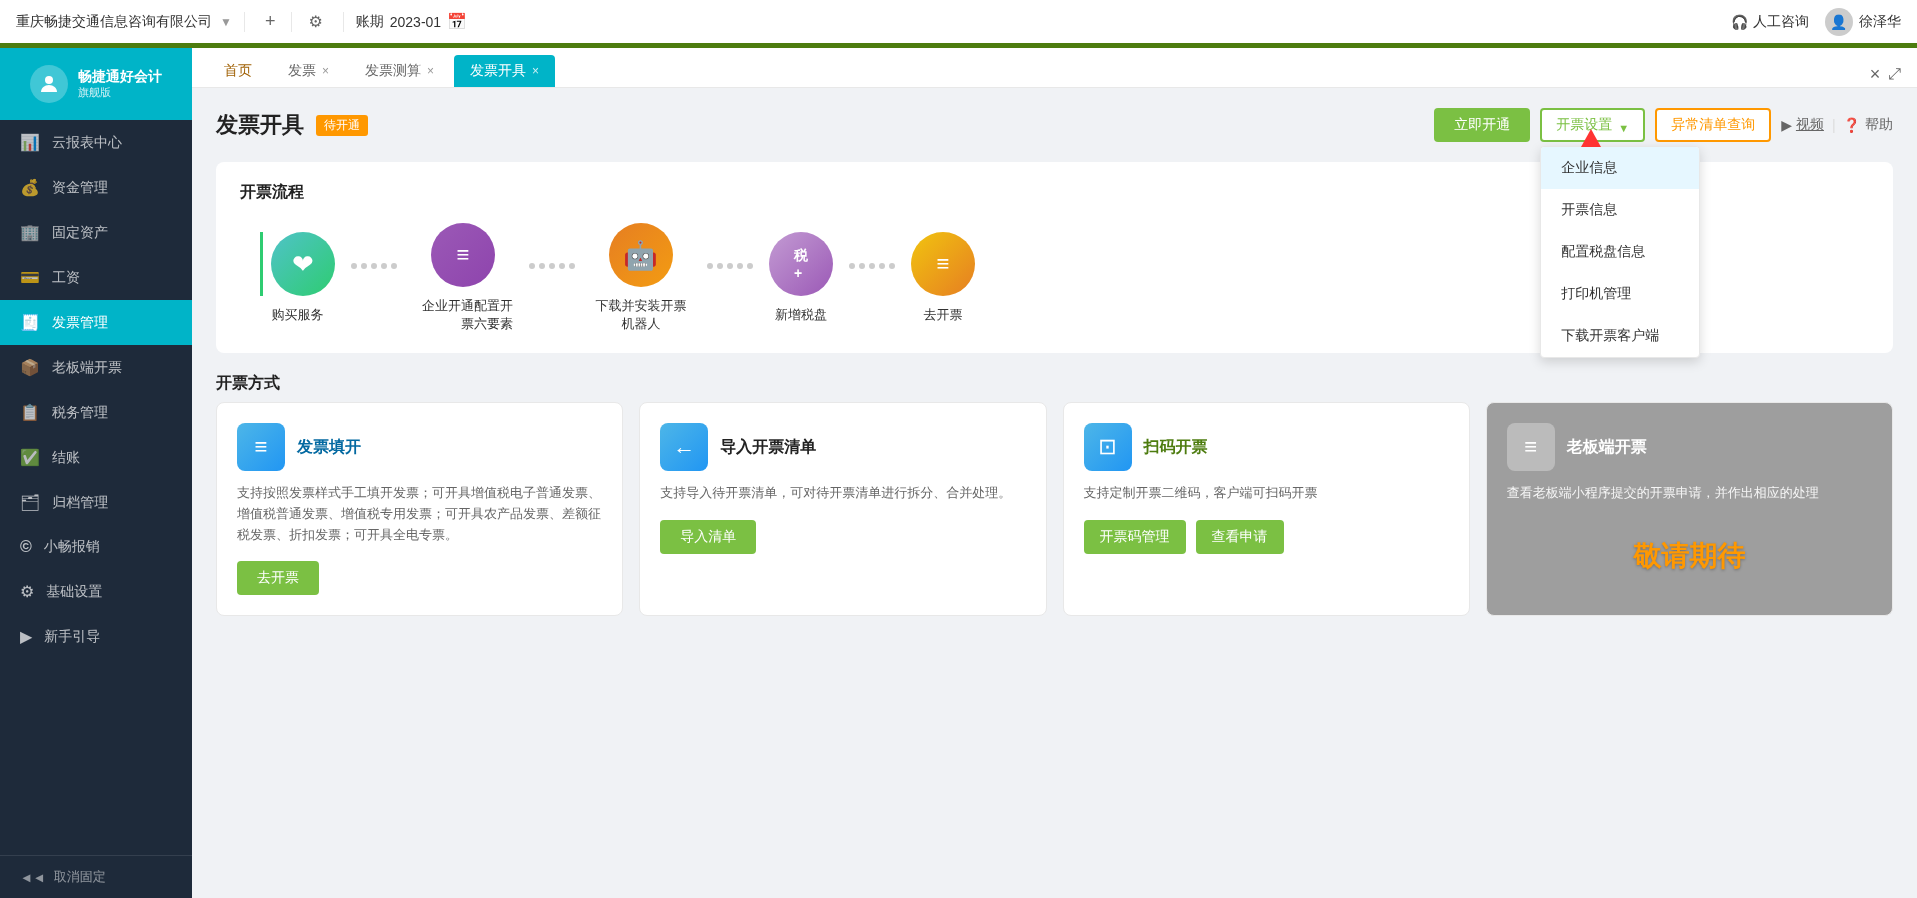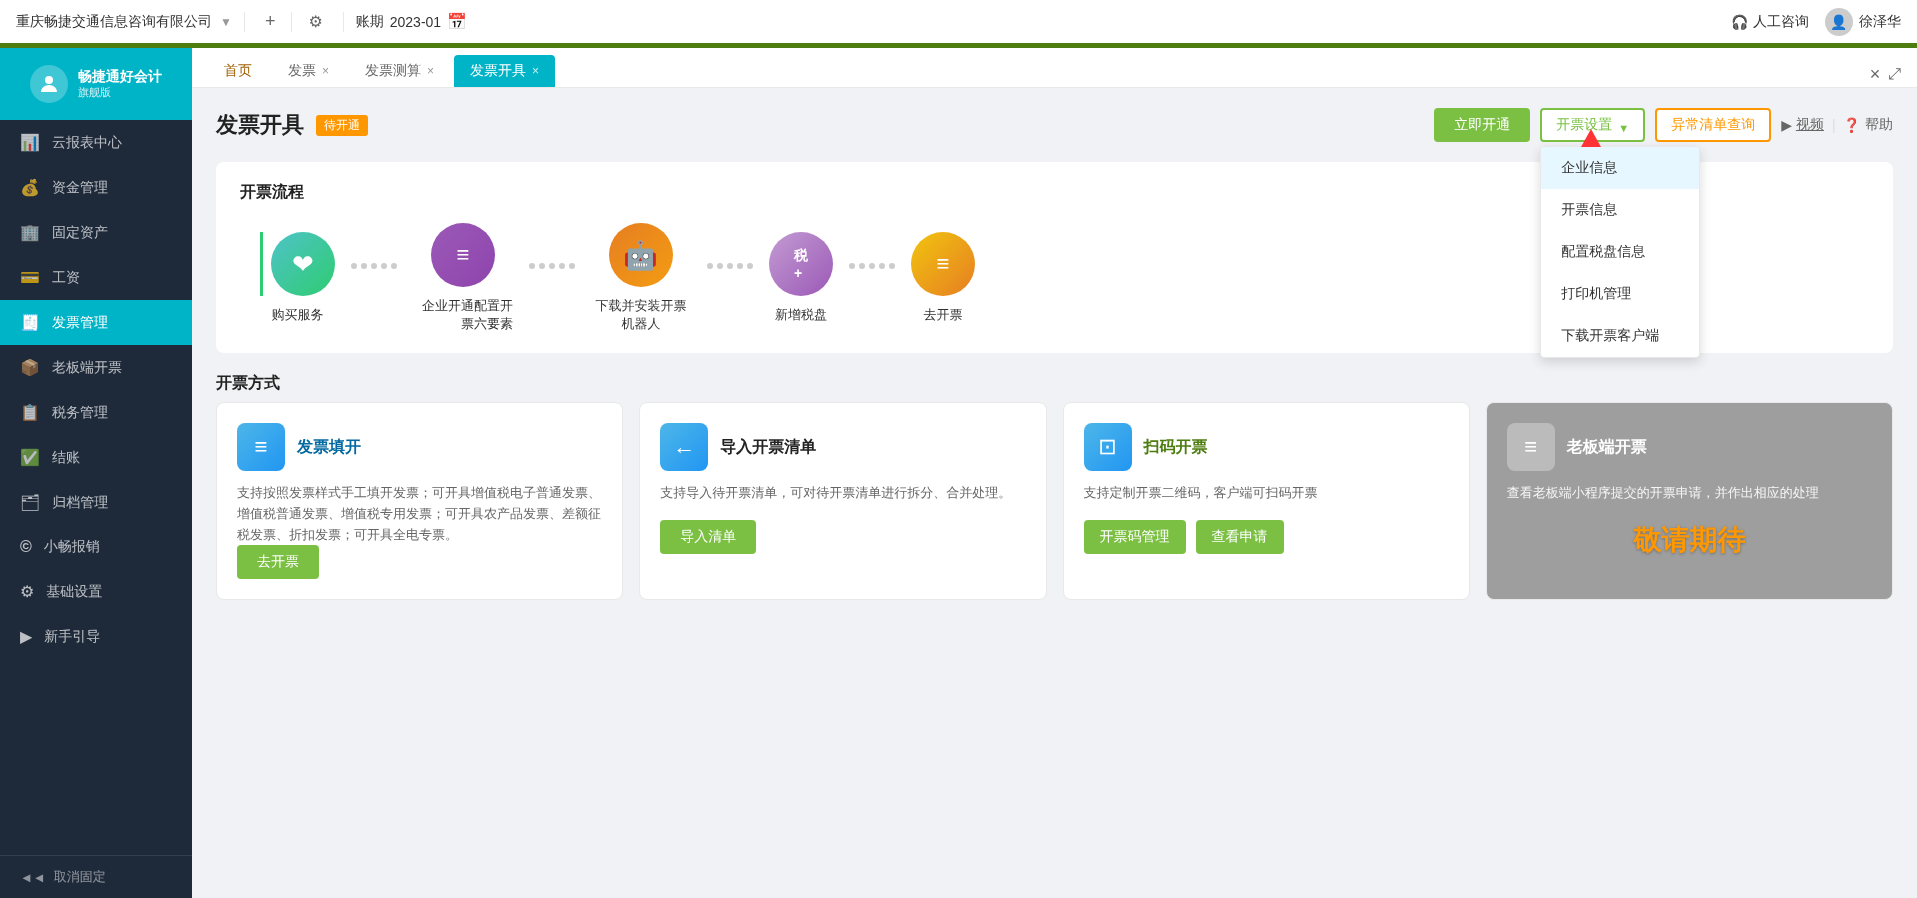--- a/index.html
+++ b/index.html
@@ -245,21 +245,21 @@
 
       <div style="background:transparent;">
         <div style="font-size:16px;font-weight:bold;color:#222;margin-bottom:8px;">开票方式</div>
         <div style="display:grid;grid-template-columns:repeat(4,1fr);gap:16px;">
 
           <div style="background:#fff;border:1px solid #e8e8e8;border-radius:8px;padding:20px;">
             <div style="display:flex;align-items:center;gap:12px;margin-bottom:12px;">
               <div style="width:48px;height:48px;border-radius:8px;background:linear-gradient(135deg,#4db6e8,#2196f3);display:flex;align-items:center;justify-content:center;font-size:22px;color:#fff;">≡</div>
               <span style="font-size:16px;font-weight:bold;color:#0369a1;">发票填开</span>
             </div>
-            <p style="font-size:13px;color:#666;line-height:1.6;">支持按照发票样式手工填开发票；可开具增值税电子普通发票、增值税普通发票、增值税专用发票；可开具农产品发票、差额征税发票、折扣发票；可开具全电专票。</p>
+            <p style="font-size:13px;color:#666;line-height:1.6;margin-bottom:16px;">支持按照发票样式手工填开发票；可开具增值税电子普通发票、增值税普通发票、增值税专用发票；可开具农产品发票、差额征税发票、折扣发票；可开具全电专票。</p>
             <button style="background:#7bc043;color:#fff;border:none;padding:8px 20px;border-radius:4px;cursor:pointer;font-size:14px;">去开票</button>
           </div>
 
           <div style="background:#fff;border:1px solid #e8e8e8;border-radius:8px;padding:20px;">
             <div style="display:flex;align-items:center;gap:12px;margin-bottom:12px;">
               <div style="width:48px;height:48px;border-radius:8px;background:linear-gradient(135deg,#4db6e8,#2196f3);display:flex;align-items:center;justify-content:center;font-size:22px;color:#fff;">←</div>
               <span style="font-size:16px;font-weight:bold;color:#222;">导入开票清单</span>
             </div>
             <p style="font-size:13px;color:#666;line-height:1.6;margin-bottom:16px;">支持导入待开票清单，可对待开票清单进行拆分、合并处理。</p>
             <button style="background:#7bc043;color:#fff;border:none;padding:8px 20px;border-radius:4px;cursor:pointer;font-size:14px;">导入清单</button>

